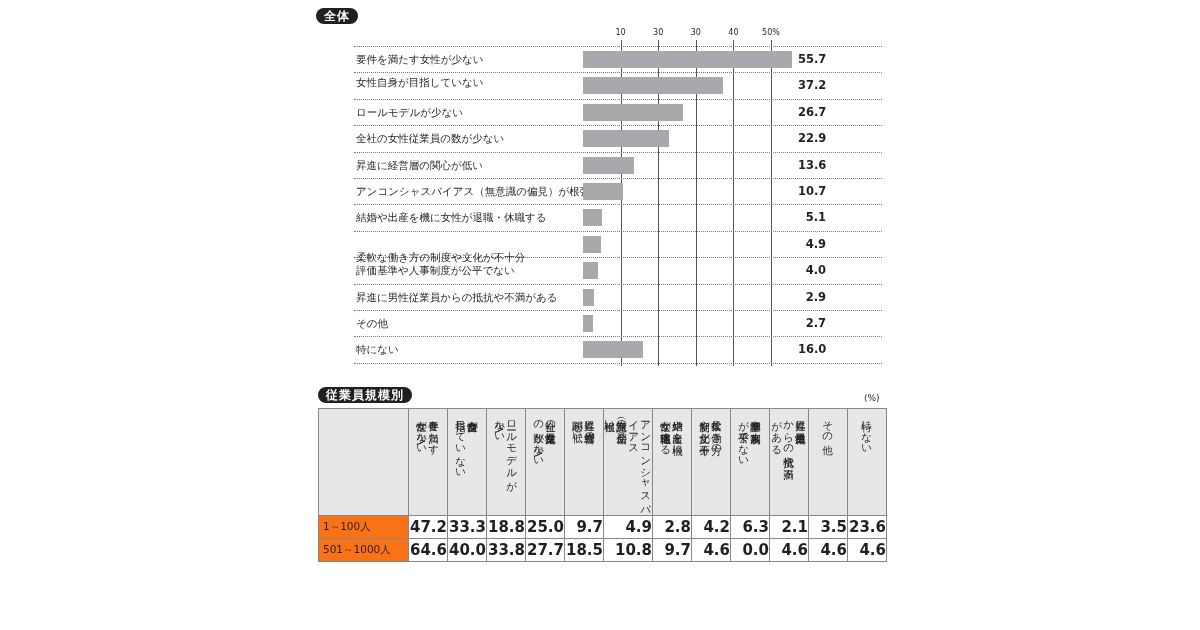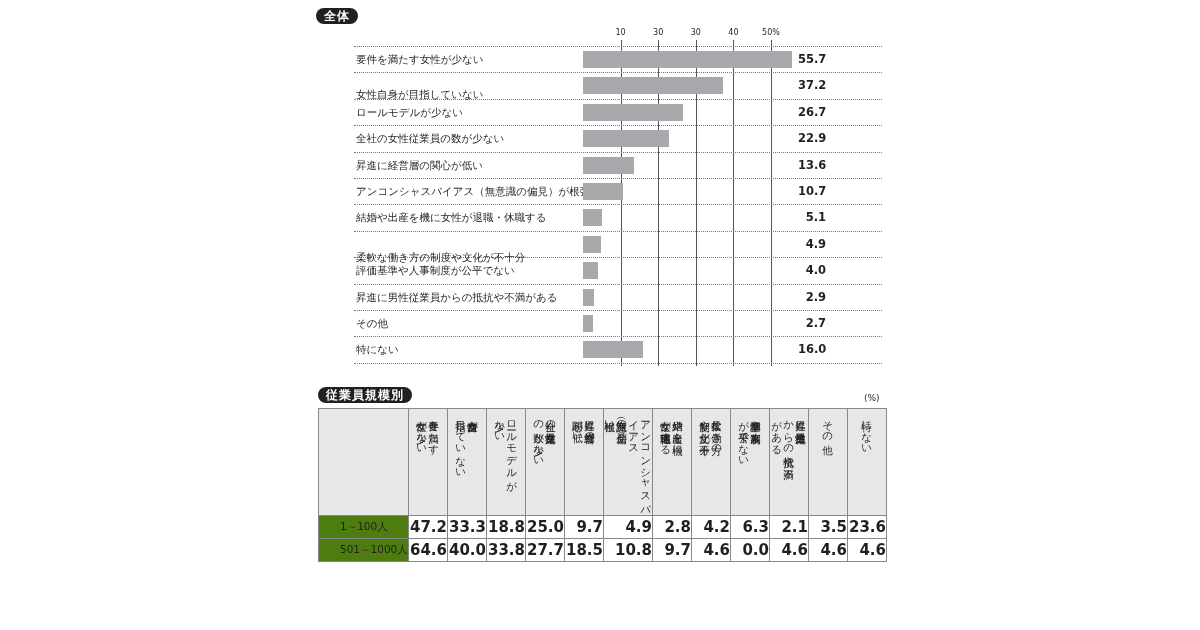--- a/index.html
+++ b/index.html
@@ -13,21 +13,21 @@
   .bar{position:absolute;left:583px;height:17px;background:#a7a9ac;}
   .row-val{position:absolute;left:798px;width:28px;text-align:right;font-size:11.5px;font-weight:bold;}
   #table-wrap{position:absolute;left:318px;top:408px;}
   table{border-collapse:collapse;font-size:11px;}
   th,td{border:1px solid #888;padding:0;}
   th{background:#e6e7e8;height:103px;vertical-align:top;font-weight:normal;}
   th.corner{width:89px;}
   th.col{width:38px;}
   th .vt{writing-mode:vertical-rl;font-size:10.5px;line-height:12px;padding-top:4px;margin:0 auto;display:inline-block;text-align:left;}
   td{height:22px;}
-  td.rowhead{background:#4d7c0f;font-size:10.5px;padding-left:21px;text-align:left;}
+  td.rowhead{background:#f97316;font-size:10.5px;padding-left:4px;text-align:left;}
   td.num{font-weight:bold;text-align:right;padding-right:0;font-size:15px;}
   .unit{position:absolute;left:864px;top:393px;font-size:9px;}
 </style>
 </head>
 <body>
 
 <div class="badge" style="left:316px;top:8px;">全体</div>
 
 <div id="chart">
     <div class="tick" style="left: 620.6px;">10</div>
@@ -49,21 +49,21 @@
     <div class="dotline" style="top: 204.4px;"></div>
     <div class="dotline" style="top: 230.8px;"></div>
     <div class="dotline" style="top: 257.2px;"></div>
     <div class="dotline" style="top: 283.6px;"></div>
     <div class="dotline" style="top: 310px;"></div>
     <div class="dotline" style="top: 336.4px;"></div>
     <div class="dotline" style="top: 362.8px;"></div>
     <div class="row-label" style="top: 52px;">要件を満たす女性が少ない</div>
     <div class="bar" style="top: 51px; width: 209.432px; background: rgb(167, 169, 172);"></div>
     <div class="row-val" style="top: 52px;">55.7</div>
-    <div class="row-label" style="top: 87px;">女性自身が目指していない</div>
+    <div class="row-label" style="top: 75px;">女性自身が目指していない</div>
     <div class="bar" style="top: 77.4px; width: 139.872px; background: rgb(167, 169, 172);"></div>
     <div class="row-val" style="top: 78.4px;">37.2</div>
     <div class="row-label" style="top: 104.8px;">ロールモデルが少ない</div>
     <div class="bar" style="top: 103.8px; width: 100.392px; background: rgb(167, 169, 172);"></div>
     <div class="row-val" style="top: 104.8px;">26.7</div>
     <div class="row-label" style="top: 131.2px;">全社の女性従業員の数が少ない</div>
     <div class="bar" style="top: 130.2px; width: 86.104px; background: rgb(167, 169, 172);"></div>
     <div class="row-val" style="top: 131.2px;">22.9</div>
     <div class="row-label" style="top: 157.6px;">昇進に経営層の関心が低い</div>
     <div class="bar" style="top: 156.6px; width: 51.136px; background: rgb(167, 169, 172);"></div>

